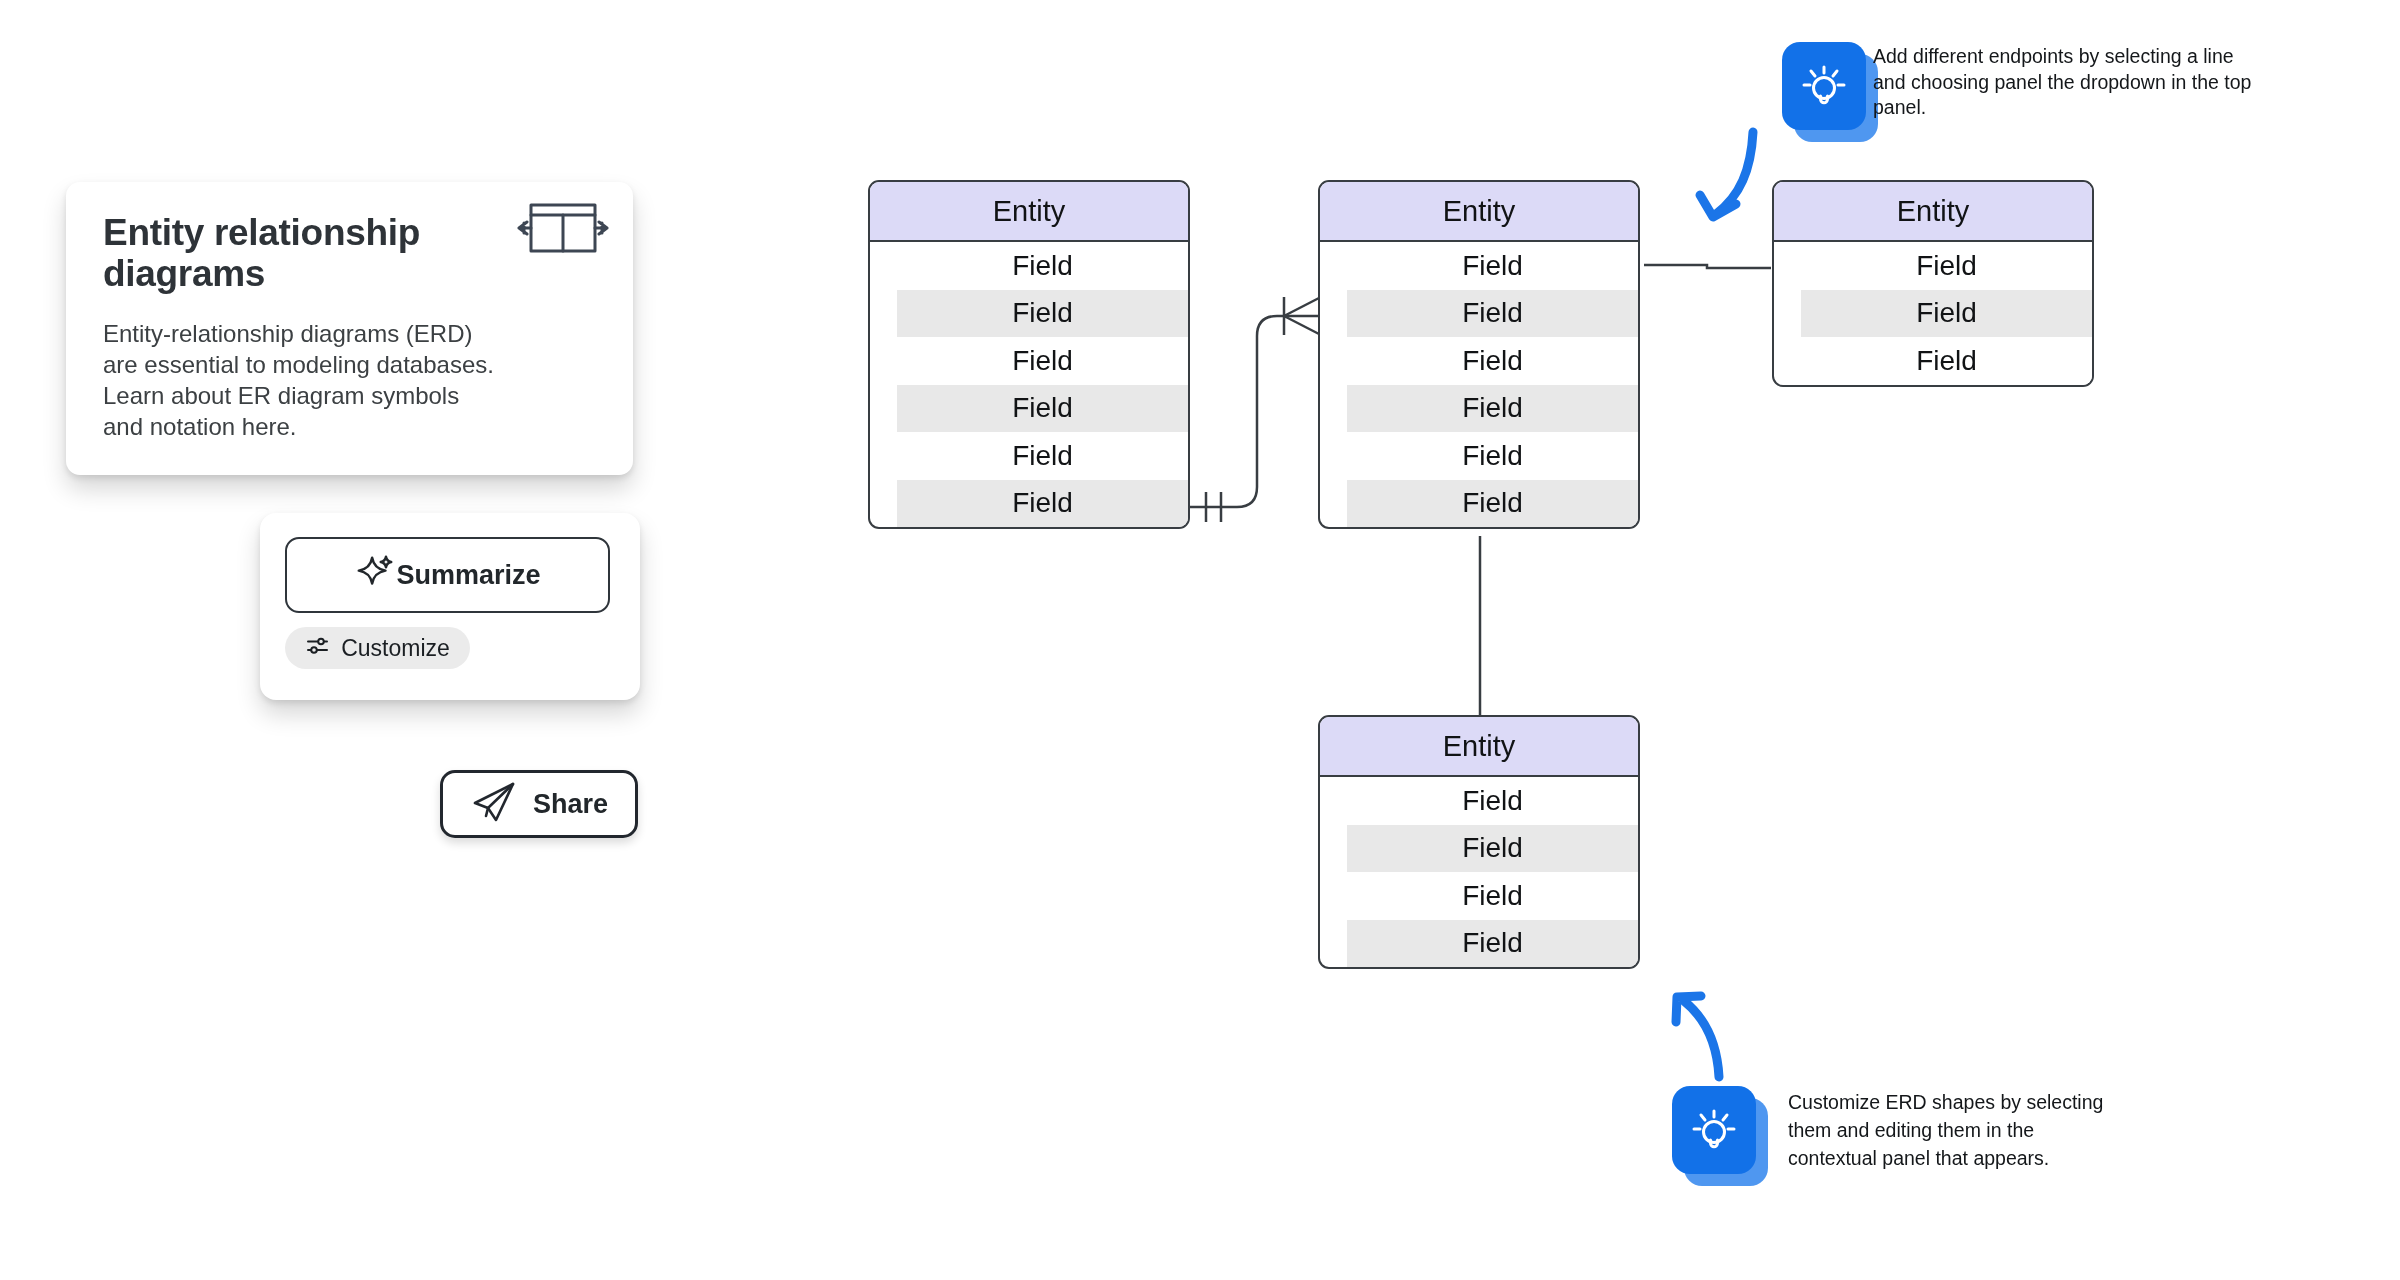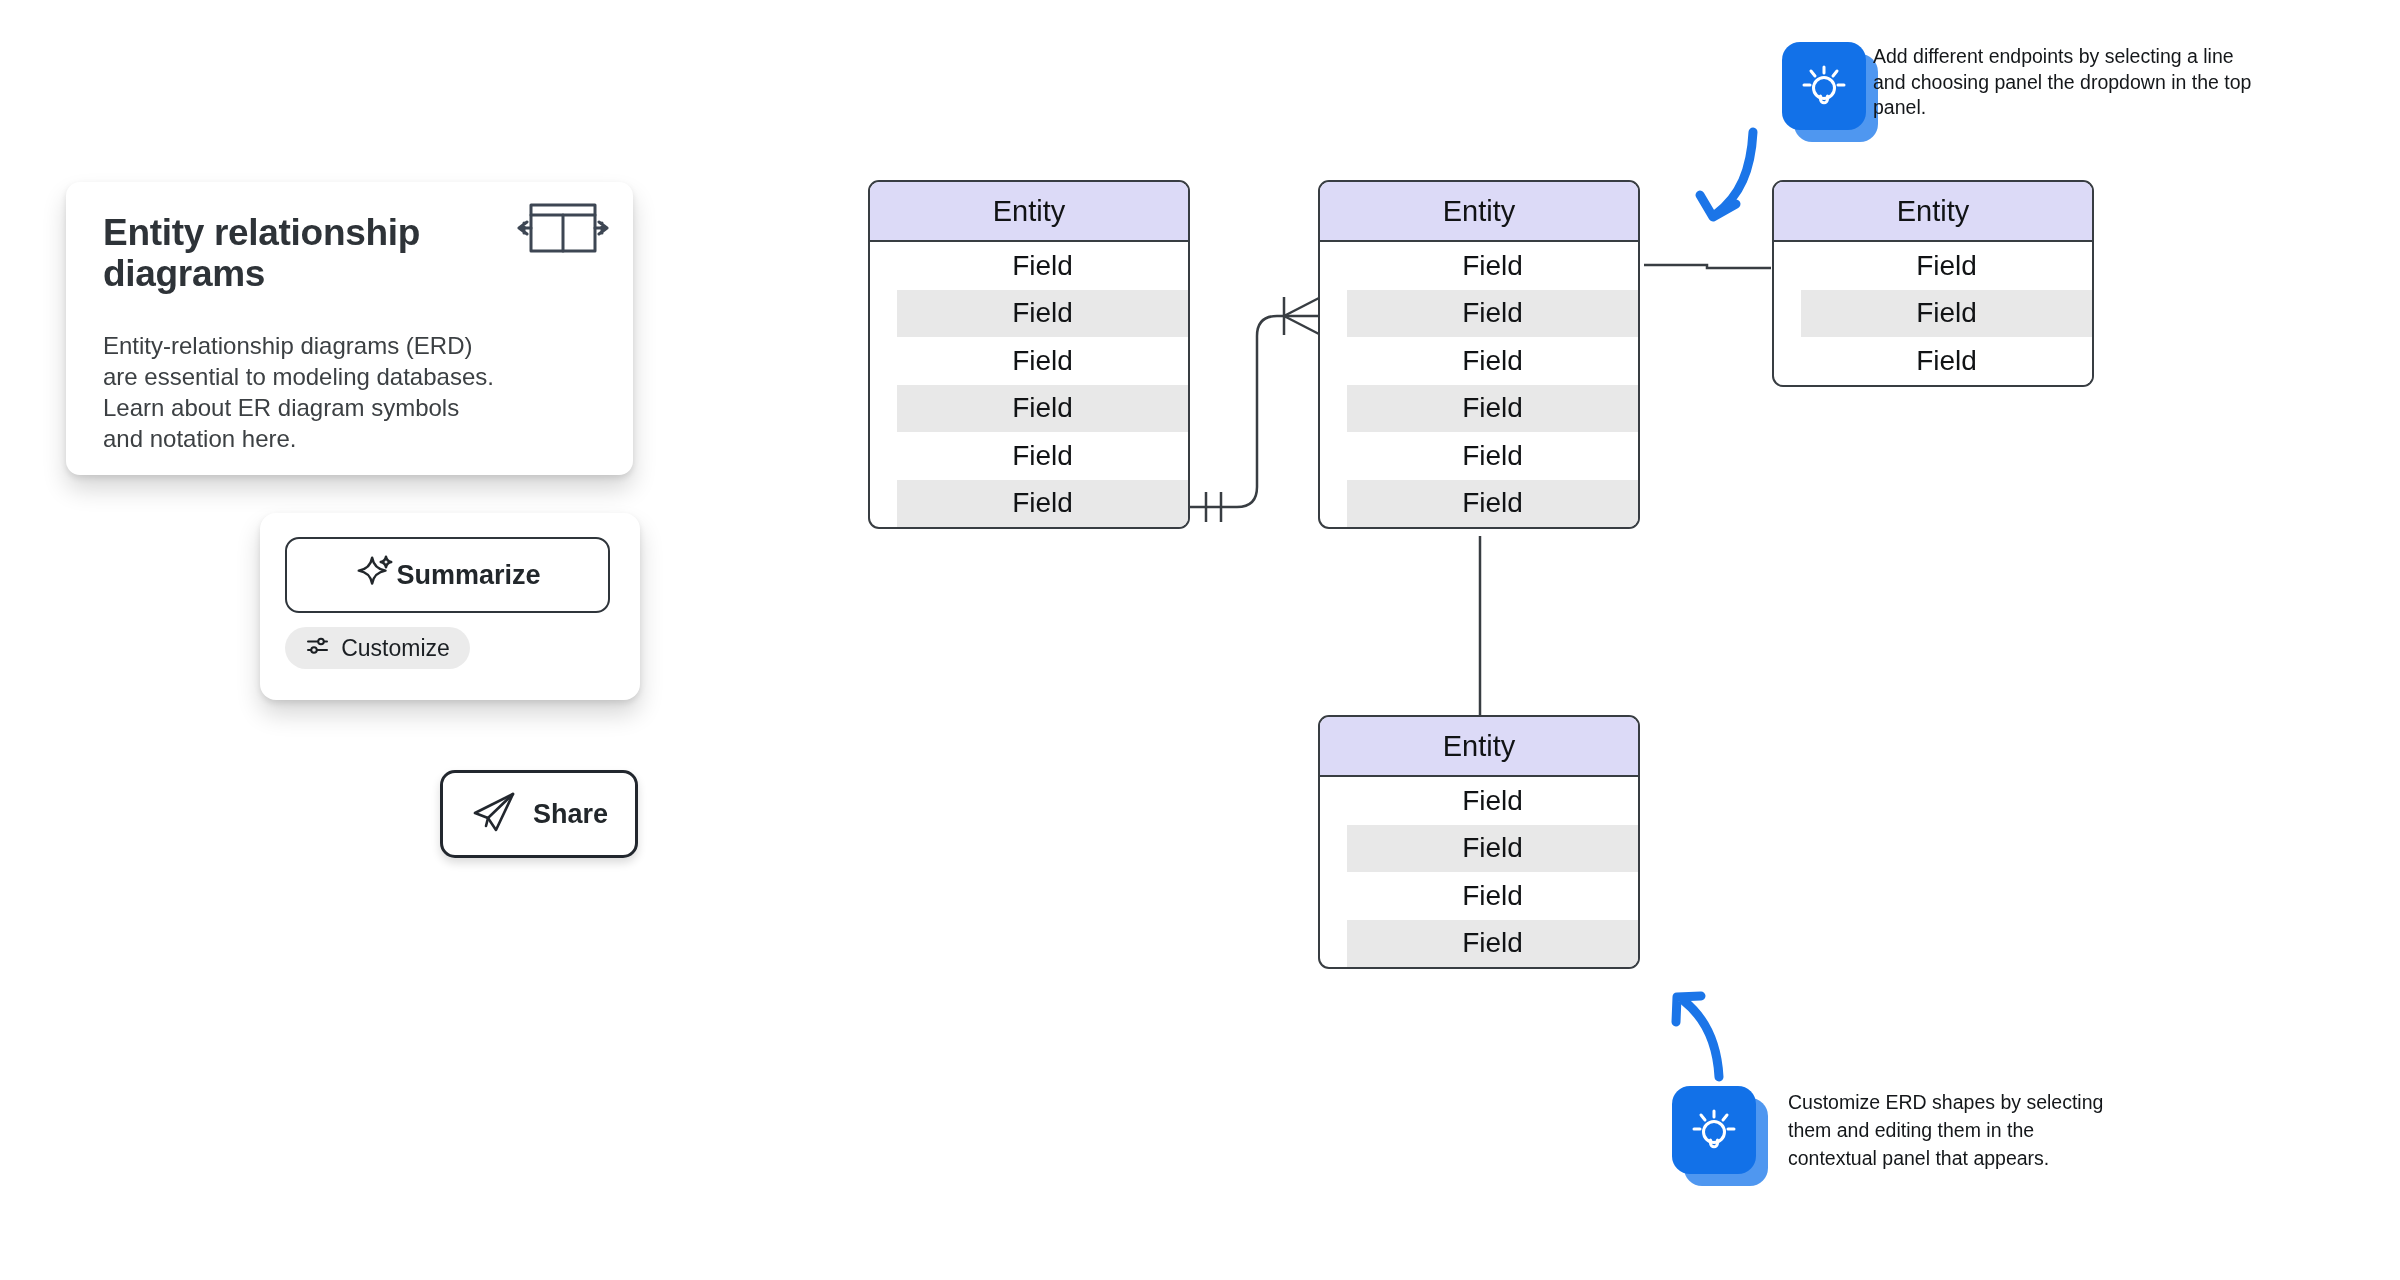--- a/index.html
+++ b/index.html
@@ -18,21 +18,21 @@
   .info-card{
     left:66px;top:182px;width:567px;height:293px;
     background:#fff;border-radius:14px;
     box-shadow:0 3px 6px rgba(0,0,0,.10),0 14px 24px rgba(0,0,0,.16);
     box-sizing:border-box;padding:30px 36px 0 37px;
   }
   .info-title{
     width:390px;font-size:37px;line-height:41px;font-weight:700;
     color:#2e3338;letter-spacing:-.3px;
   }
-  .info-body{margin-top:36px;font-size:24px;line-height:31px;color:#3c4043;}
+  .info-body{margin-top:24px;font-size:24px;line-height:31px;color:#3c4043;}
   .info-body span{display:block;}
   .erd-glyph{position:absolute;right:24px;top:20px;}
 
   
   .actions-card{
     left:260px;top:513px;width:380px;height:187px;
     background:#fff;border-radius:16px;
     box-shadow:0 3px 6px rgba(0,0,0,.10),0 14px 24px rgba(0,0,0,.16);
   }
   .btn-summarize{
@@ -46,21 +46,21 @@
     position:absolute;left:25px;top:114px;width:185px;height:42px;
     background:#ebebeb;border-radius:21px;
     display:flex;align-items:center;justify-content:center;gap:11px;
     cursor:pointer;
     text-align:right;
   }
   .btn-customize .lbl{font-size:23px;color:#1b1f23;}
 
   
   .btn-share{
-    left:440px;top:770px;width:198px;height:88px;
+    left:440px;top:770px;width:198px;height:68px;
     background:#fff;border:3px solid #22272e;border-radius:15px;
     box-shadow:0 5px 10px rgba(0,0,0,.14);
     display:flex;align-items:center;justify-content:center;gap:15px;
     box-sizing:border-box;cursor:pointer;
   }
   .btn-share .lbl{font-size:27px;font-weight:700;color:#22272b;}
 
   
   .etable{
     position:absolute;width:322px;background:#fff;

